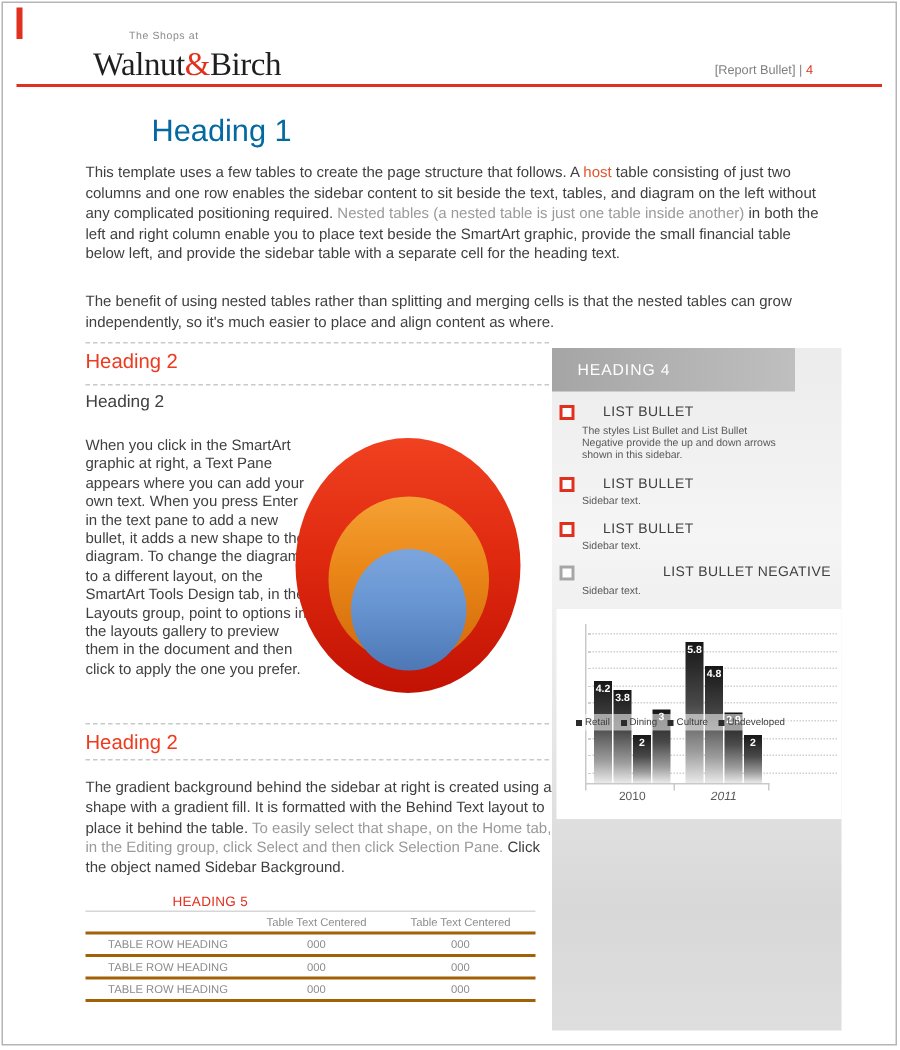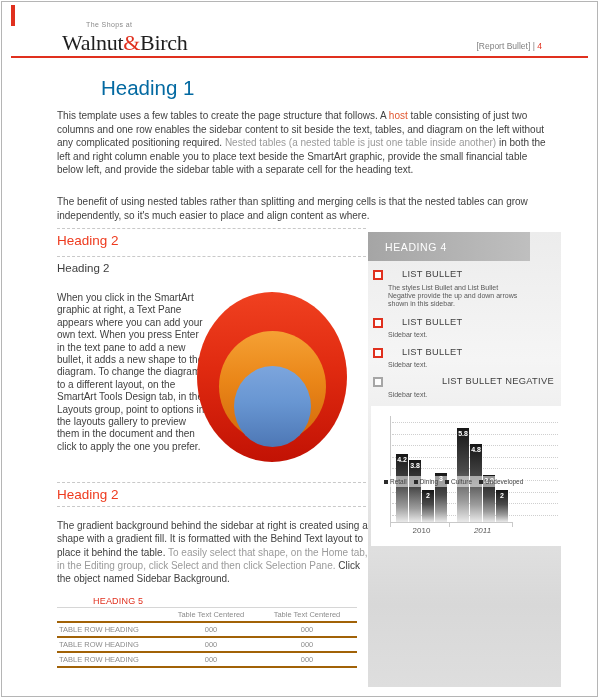--- a/index.html
+++ b/index.html
@@ -15,21 +15,21 @@
   .brand{left:62px;top:30px;font-family:"Liberation Serif", serif;font-size:22px;color:#1f1f1f;letter-spacing:-.3px;}
   .brand .amp{color:#e0301e;}
   .report-title{top:41px;right:58px;font-size:8.5px;color:#808080;}
   .report-title .pgnum{color:#e0301e;}
   .header-rule{left:11px;top:56px;width:577px;height:2px;background:#e0301e;}
 
   
   .h1{left:57px;top:76px;font-size:20.5px;color:#0369a1;font-weight:400;margin-left:44px;}
   .h2{font-size:13.5px;color:#ee3a1e;font-weight:400;}
   .h3{left:57px;top:262px;font-size:11.5px;color:#404040;}
-  .h5{left:47px;top:596px;font-size:9px;color:#e0301e;letter-spacing:.2px;padding-left:46px;}
+  .h5{left:69px;top:596px;font-size:9px;color:#e0301e;letter-spacing:.2px;padding-left:46px;}
   .body-txt{font-size:10px;line-height:13.6px;color:#3f3f3f;}
   .gray-seg{color:#9a9a9a;}
   .red-seg{color:#e0552e;}
   .divider{border-top:1px dashed #c9c9c9;height:0;width:309px;left:57px;}
 
   
   .circle{position:absolute;border-radius:50%;}
   .c-red{left:197px;top:292px;width:150px;height:170px;background:linear-gradient(180deg,#f04120 0%,#e02a10 45%,#c21204 100%);}
   .c-orange{left:219px;top:331px;width:107px;height:111px;background:linear-gradient(180deg,#f5a134 0%,#ea8618 45%,#d1690b 100%);}
   .c-blue{left:234px;top:366px;width:77px;height:81px;background:linear-gradient(180deg,#7ca5dd 0%,#6896d2 45%,#4d77b5 100%);}
@@ -59,21 +59,21 @@
   .legend{left:381px;top:476px;display:flex;align-items:center;gap:7px;
           background:rgba(255,255,255,.55);padding:2px 3px;}
   .legend-item{display:flex;align-items:center;gap:2px;}
   .legend-swatch{width:4px;height:4px;background:#2b2b2b;display:inline-block;}
   .legend-text{font-size:6.5px;color:#404040;white-space:nowrap;}
 
   
   .fin-table{left:57px;top:607px;width:300px;border-top:1px solid #d6d6d6;}
   .fin-row{display:flex;height:13px;align-items:center;border-bottom:2px solid #a16207;
            font-size:7.5px;color:#8c8c8c;}
-  .fc1{width:108px;padding-left:2px;box-sizing:border-box;}
+  .fc1{width:108px;padding-left:2px;box-sizing:border-box;text-align:center;}
   .fc2{width:92px;text-align:center;}
   .fc3{width:100px;text-align:center;}
 </style>
 </head>
 <body>
 
 <div class="stage">
   <div class="page-border abs"></div>
 
   <div class="abs accent-bar"></div>

